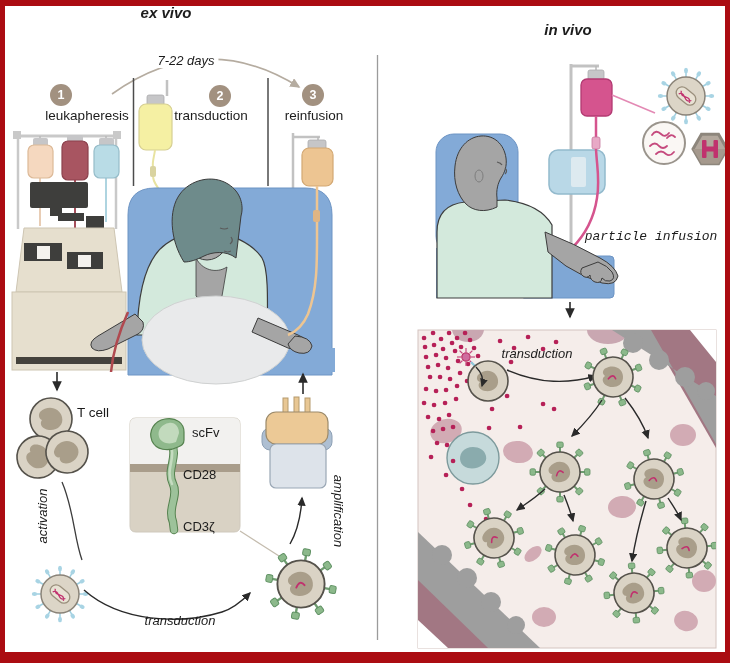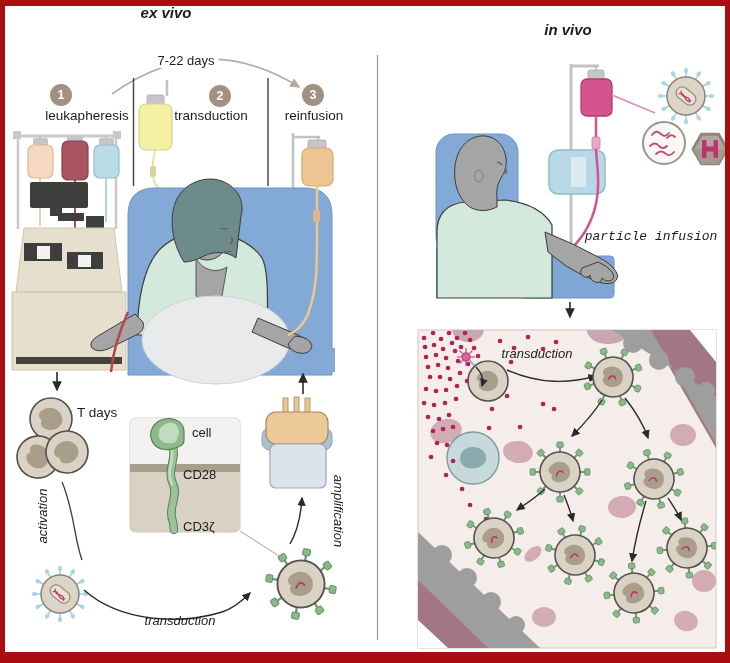--- a/index.html
+++ b/index.html
@@ -5,21 +5,21 @@
   html,body{margin:0;padding:0;background:#ffffff;}
   #fig{position:relative;width:730px;height:663px;background:#ffffff;overflow:hidden;
        font-family:"Liberation Sans",sans-serif;}
   .abs{position:absolute;}
   .cap{position:absolute;font-size:13.5px;color:#1c1c1c;white-space:nowrap;z-index:5;}
   .center{transform:translateX(-50%);}
   .italic{font-style:italic;font-size:13px;}
   .title{font-weight:700;font-style:italic;font-size:15px;transform:translateX(-50%);}
   .vert-ccw{transform:translate(-50%,-50%) rotate(-90deg);}
   .vert-cw{transform:translate(-50%,-50%) rotate(90deg);}
-  .days{font-size:13px;background:#ffffff;padding:0 4px;}
+  .days{font-size:13px;background:#ffffff;padding:0 4px;font-style:italic;}
   .stepnum{position:absolute;width:22px;height:22px;border-radius:50%;background:#a29180;
            color:#fff;font-size:12.5px;font-weight:700;display:flex;align-items:center;
            justify-content:center;z-index:5;}
   #border-frame{position:absolute;inset:0;border-style:solid;border-color:#ab0c12;
                 border-width:6px 5px 11px 5px;box-sizing:border-box;pointer-events:none;z-index:20;}
 </style>
 </head>
 <body>
 
 <div id="fig">
@@ -355,27 +355,27 @@
   <div class="cap days center" style="left:186px;top:53px;">7-22 days</div>
 
   <div class="stepnum" style="left:50px;top:84px;">1</div>
   <div class="stepnum" style="left:209px;top:85px;">2</div>
   <div class="stepnum" style="left:302px;top:84px;">3</div>
 
   <div class="cap center" style="left:60px;top:108px;margin-left:27px;">leukapheresis</div>
   <div class="cap center" style="left:211px;top:108px;">transduction</div>
   <div class="cap center" style="left:314px;top:108px;">reinfusion</div>
 
-  <div class="cap" style="left:77px;top:405px;">T days</div>
+  <div class="cap" style="left:77px;top:405px;">T cell</div>
   <div class="cap italic vert-ccw" style="left:42px;top:516px;">activation</div>
   <div class="cap italic center" style="left:180px;top:613px;">transduction</div>
   <div class="cap center" style="left:293px;top:612px;margin-top:37px;">CAR T cell</div>
   <div class="cap italic vert-cw" style="left:338px;top:511px;">amplification</div>
 
-  <div class="cap" style="left:192px;top:425px;font-size:13px;">cell</div>
+  <div class="cap" style="left:192px;top:425px;font-size:13px;">scFv</div>
   <div class="cap" style="left:183px;top:467px;font-size:13px;">CD28</div>
   <div class="cap" style="left:183px;top:499px;font-size:13px;margin-top:20px;">CD3ζ</div>
 
   <div class="cap italic center" style="left:651px;top:229px;font-family:Liberation Mono, monospace;">particle infusion</div>
   <div class="cap italic center" style="left:537px;top:346px;">transduction</div>
 
   <div id="border-frame"></div>
 </div>
 
 </body></html>

